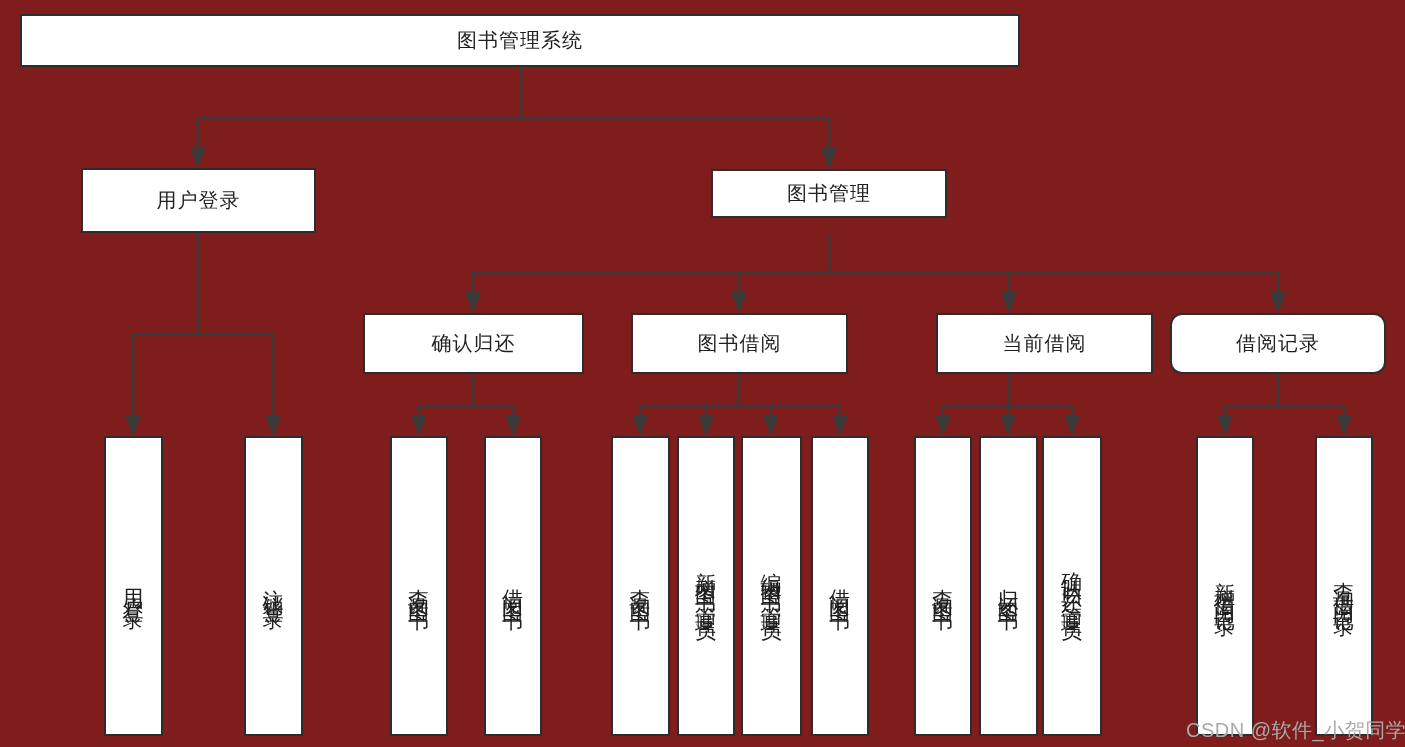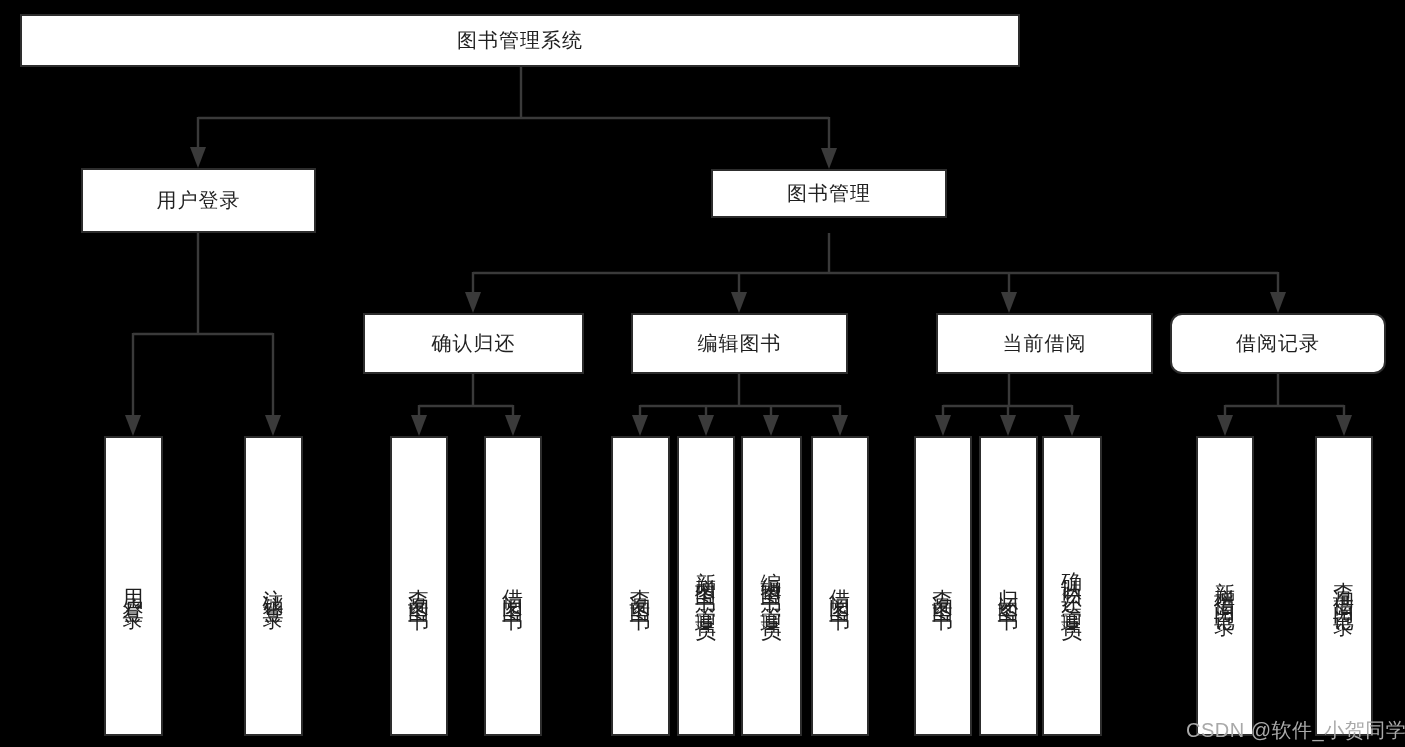--- a/index.html
+++ b/index.html
@@ -1,17 +1,17 @@
 <!DOCTYPE html>
 <html><head>
 <meta charset="utf-8">
 <style>
   html,body{margin:0;padding:0;background:#ffffff;}
   #canvas{
-    position:relative;width:1405px;height:747px;background:#000000;overflow:hidden;
+    position:relative;width:1405px;height:747px;background:#7f1d1d;overflow:hidden;
     font-family:"Liberation Sans","DejaVu Sans",sans-serif;
   }
   #wires{position:absolute;left:0;top:0;width:1405px;height:747px;z-index:1;}
   .node{
     position:absolute;box-sizing:border-box;background:#ffffff;
     border:2.5px solid #2d2d2d;display:flex;align-items:center;justify-content:center;
     z-index:2;
   }
   .node-h span{font-size:20px;color:#1f1f1f;letter-spacing:1px;white-space:nowrap;}
   .node-v span{
@@ -121,21 +121,21 @@
     <span>用户登录</span>
   </div>
   <div class="node node-h n-bookmgmt">
     <span>图书管理</span>
   </div>
 
   <div class="node node-h n-recommend">
     <span>确认归还</span>
   </div>
   <div class="node node-h n-borrow">
-    <span>编辑图书</span>
+    <span>图书借阅</span>
   </div>
   <div class="node node-h n-current">
     <span>当前借阅</span>
   </div>
   <div class="node node-h n-records">
     <span>借阅记录</span>
   </div>
 
   <div class="node node-v leaf l1">
     <span>用户登录</span>

